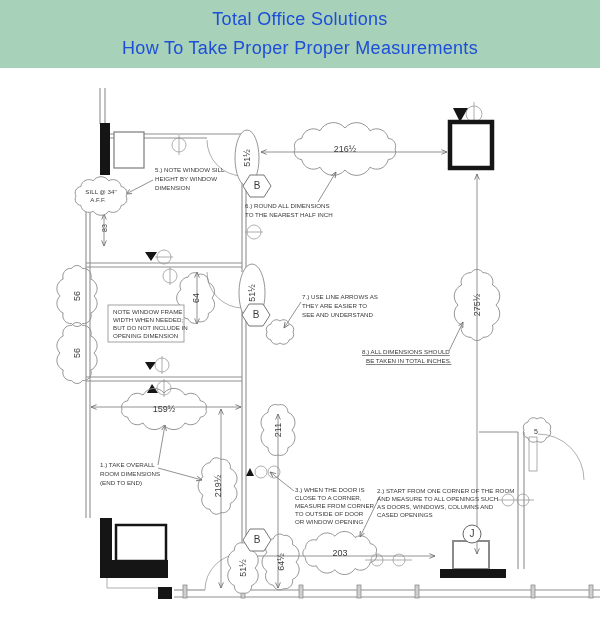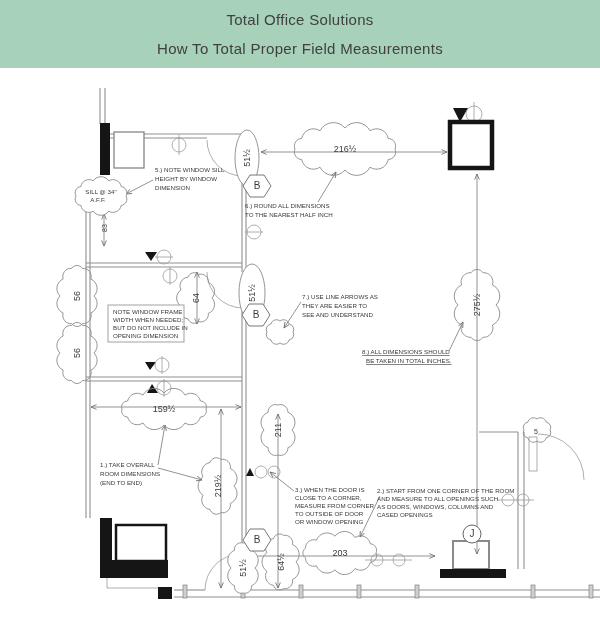--- a/index.html
+++ b/index.html
@@ -1,20 +1,20 @@
 <!DOCTYPE html>
 <html><head>
 <meta charset="utf-8">
 <style>
   html,body{margin:0;padding:0;background:#fff;}
   .page{width:600px;height:638px;position:relative;background:#fff;overflow:hidden;
         font-family:"Liberation Sans",sans-serif;}
   .banner{width:600px;height:68px;display:flex;flex-direction:column;justify-content:center;
           align-items:center;background:#a7d1b8;}
-  .banner .t1,.banner .t2{color:#404040;font-size:15px;line-height:29px;letter-spacing:.3px;}
+  .banner .t1,.banner .t2{color:#1d4ed8;font-size:18px;line-height:29px;letter-spacing:.3px;}
   .plan{position:absolute;top:68px;left:0;width:600px;height:570px;background:#fff;}
   svg{display:block;}
   svg text{font-family:"Liberation Sans",sans-serif;fill:#3a3a3a;}
   .wall{stroke:#8f8f8f;stroke-width:1.1;fill:none;}
   .thin{stroke:#9a9a9a;stroke-width:.8;fill:none;}
   .dim{stroke:#777;stroke-width:.8;fill:none;}
   .cloud{stroke:#8a8a8a;stroke-width:.9;fill:none;}
   .cloudw{stroke:#8a8a8a;stroke-width:.9;fill:#fff;}
   .blk{fill:#151515;}
   .note{font-size:6.2px;}
@@ -22,21 +22,21 @@
   .dimtxt{font-size:9px;text-anchor:middle;}
   .small{font-size:7px;text-anchor:middle;}
   .mark{font-size:10px;text-anchor:middle;}
 </style>
 </head>
 <body>
 
 <div class="page">
   <header class="banner">
     <div class="t1">Total Office Solutions</div>
-    <div class="t2">How To Total Proper Field Measurements</div>
+    <div class="t2">How To Take Proper Proper Measurements</div>
   </header>
 
   <div class="plan">
   <svg viewBox="0 0 600 570" width="600" height="570">
     <defs>
       <marker id="arr" viewBox="0 0 8 8" refX="7" refY="4" markerWidth="8" markerHeight="8" orient="auto-start-reverse">
         <path d="M0,1 L7,4 L0,7" fill="none" stroke="#666" stroke-width="1"></path>
       </marker>
     </defs>
 

